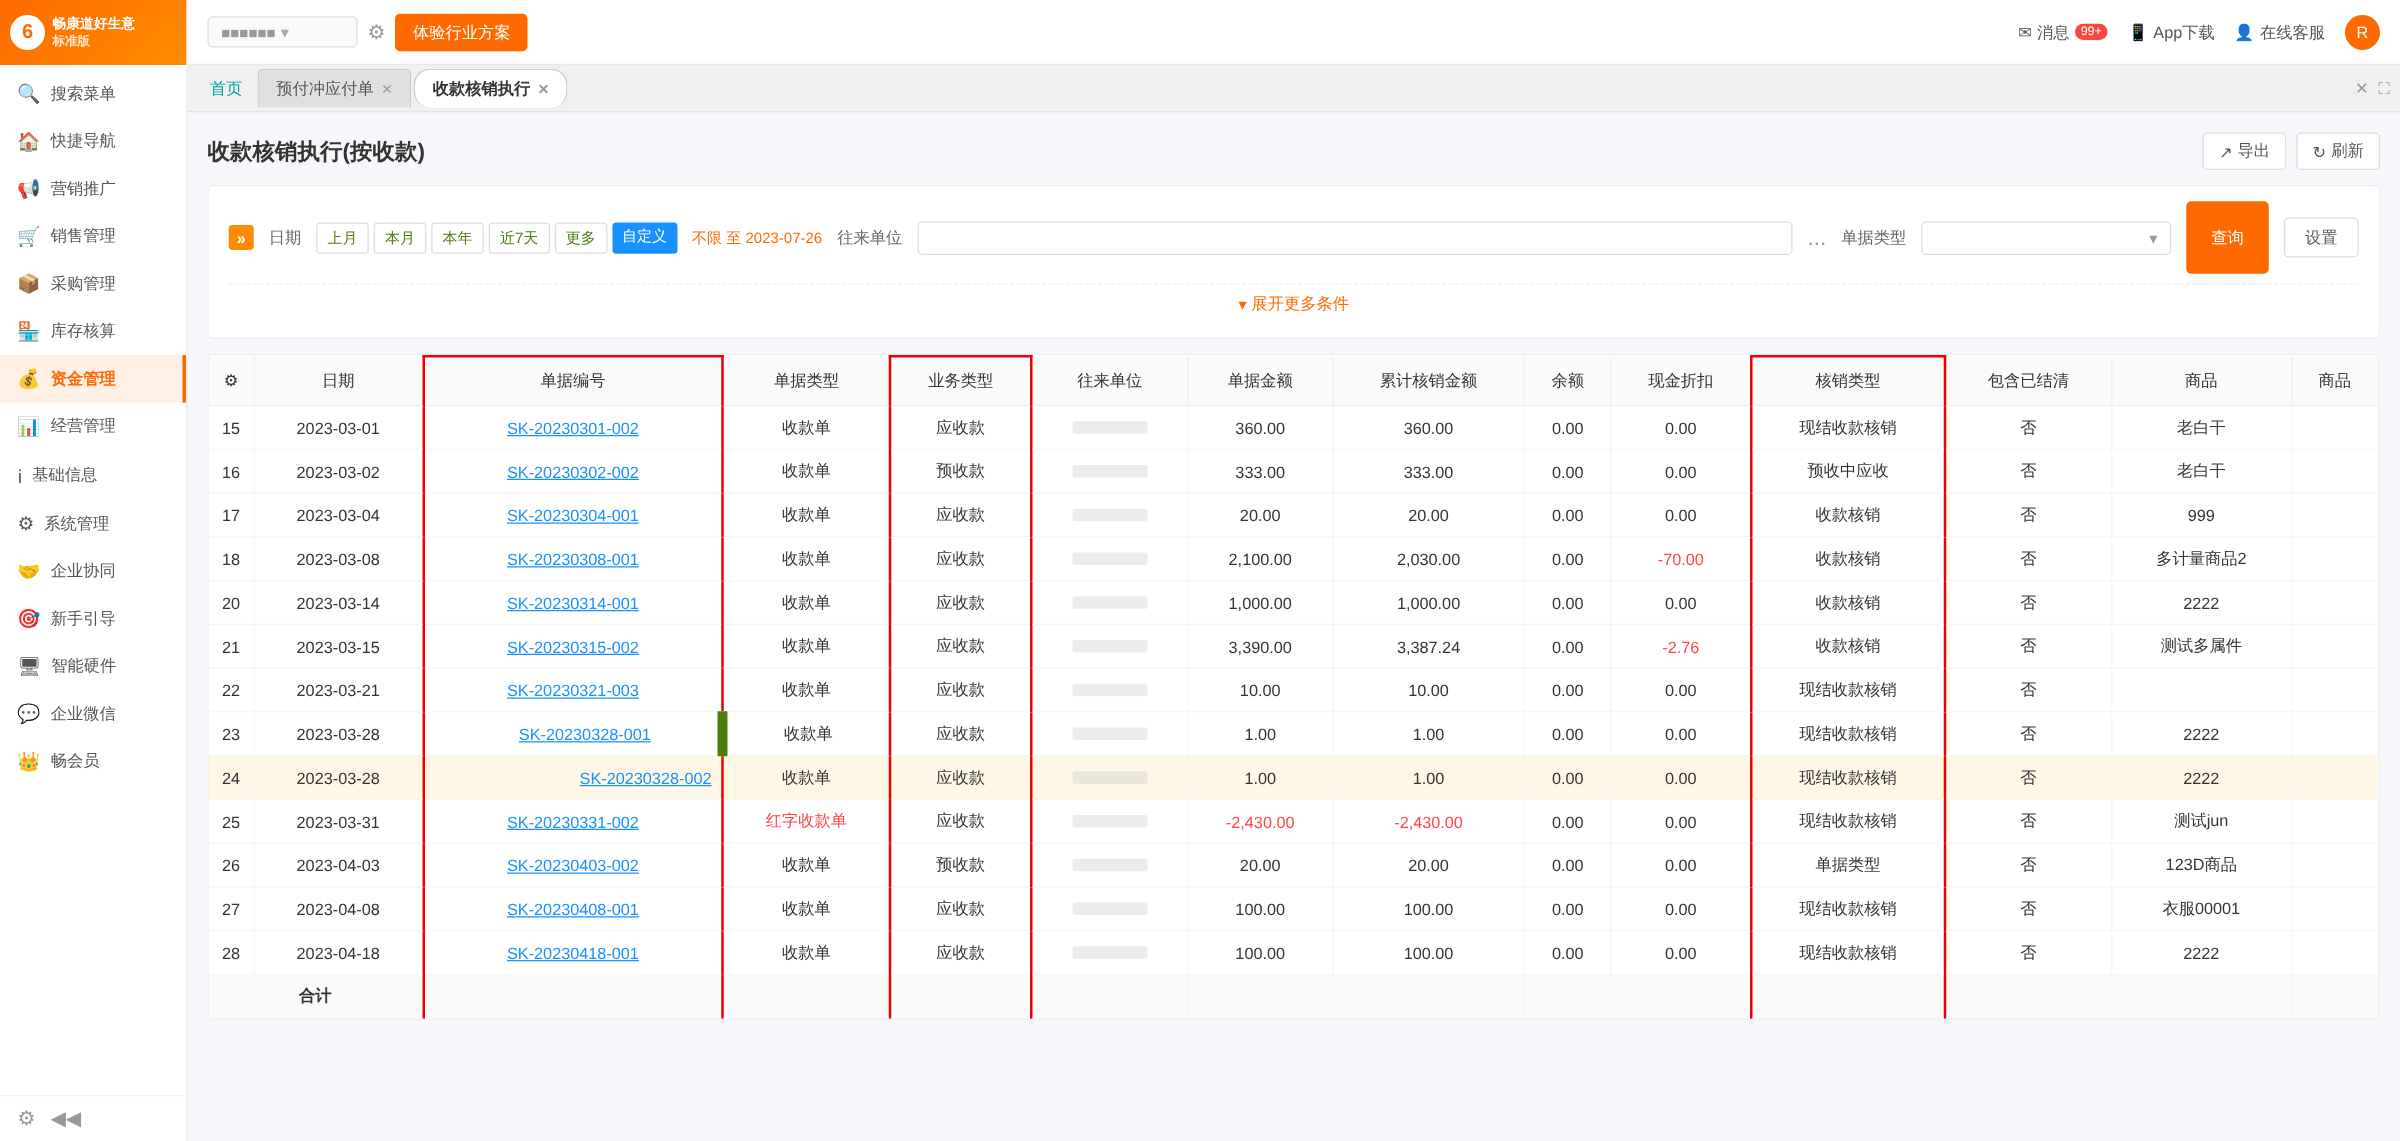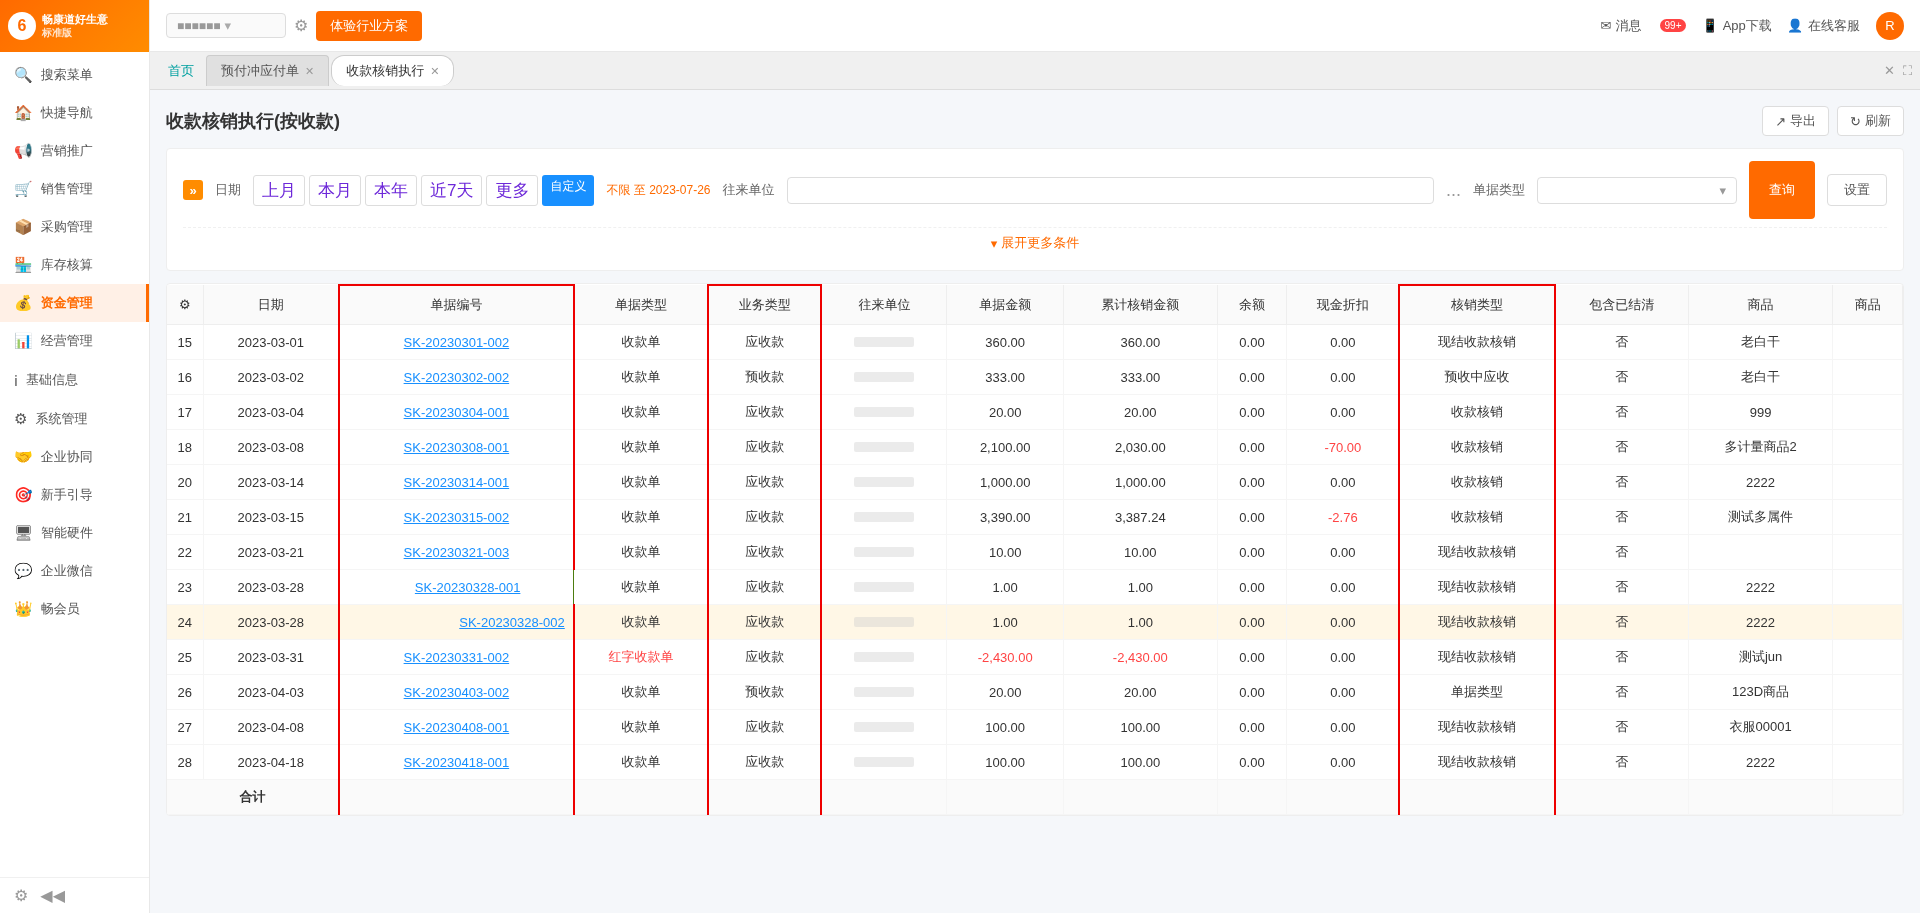--- a/index.html
+++ b/index.html
@@ -71,21 +71,21 @@
     .topbar-gear { color: #999; cursor: pointer; font-size: 16px; }
     .topbar-btn-orange {
       background: #ff6a00; color: #fff;
       border: none; border-radius: 4px;
       padding: 6px 14px; cursor: pointer; font-size: 13px;
     }
     .topbar-right { display: flex; align-items: center; gap: 16px; color: #555; }
     .badge-red {
       background: #ff4444; color: #fff;
       border-radius: 10px; padding: 1px 5px;
-      font-size: 10px; margin-left: 14px;
+      font-size: 10px; margin-left: 0;
     }
     .topbar-right .tr-item { display: flex; align-items: center; gap: 4px; cursor: pointer; }
     .user-avatar {
       width: 28px; height: 28px; border-radius: 50%;
       background: #ff6a00; color: #fff;
       display: flex; align-items: center; justify-content: center;
       font-size: 12px;
     }
 
     
@@ -96,21 +96,21 @@
       border-bottom: 1px solid #ddd;
       gap: 0;
     }
     .tab {
       display: flex; align-items: center; gap: 6px;
       padding: 6px 14px; cursor: pointer; color: #555;
       background: #e0e0e0; border-radius: 4px 4px 0 0;
       margin-right: 2px; border: 1px solid #ccc; border-bottom: none;
       font-size: 13px;
     }
-    .tab.active { background: #fff; color: #333; font-weight: 400; border-color: #ccc; border-radius: 13px; }
+    .tab.active { background: #fff; color: #333; font-weight: 700; border-color: #ccc; border-radius: 13px; }
     .tab .tab-close { color: #999; font-size: 11px; cursor: pointer; }
     .tab-home { background: transparent; border: none; color: #00a0a0; font-weight: 500; padding: 6px 10px; text-align: right; }
     .tabbar-right { margin-left: auto; display: flex; gap: 8px; color: #999; font-size: 16px; cursor: pointer; }
 
     
     .page-content { flex: 1; overflow: auto; background: #f5f7fa; padding: 16px; }
     .page-title-bar {
       display: flex; align-items: center; justify-content: space-between;
       margin-bottom: 12px;
     }
@@ -136,21 +136,21 @@
       display: flex; align-items: center; gap: 4px;
       color: #ff6a00; cursor: pointer; font-size: 12px;
       padding: 6px 0;
       border-top: 1px dashed #f0f0f0;
       margin-top: 8px; justify-content: center;
     }
     .filter-label { color: #666; white-space: nowrap; font-size: 13px; }
     .filter-date-btns { display: flex; gap: 4px; }
     .filter-date-btn {
       padding: 3px 8px; border: 1px solid #ddd; border-radius: 3px;
-      cursor: pointer; background: #fff; color: #6d28d9; font-size: 17px;
+      cursor: pointer; background: #fff; color: #4d7c0f; font-size: 12px;
     }
     .filter-date-custom {
       background: #1890ff; color: #fff;
       border-radius: 3px; padding: 3px 8px; font-size: 12px;
     }
     .filter-date-range { color: #ff6a00; font-size: 12px; }
     .filter-input {
       flex: 1; min-width: 180px;
       padding: 5px 10px; border: 1px solid #ddd; border-radius: 4px;
       color: #999;
@@ -532,21 +532,21 @@
               <td>0.00</td>
               <td>0.00</td>
               <td style="border-left:2px solid #e00;border-right:2px solid #e00;">现结收款核销</td>
               <td>否</td>
               <td></td>
               <td></td>
             </tr>
             <tr>
               <td>23</td>
               <td>2023-03-28</td>
-              <td style="border-left:2px solid #e00;border-right:1px solid #4d7c0f;padding-left:30px;"><a class="link-text">SK-20230328-001</a></td>
+              <td style="border-left:2px solid #e00;border-right:8px solid #4d7c0f;padding-left:30px;"><a class="link-text">SK-20230328-001</a></td>
               <td>收款单</td>
               <td style="border-left:2px solid #e00;border-right:2px solid #e00;">应收款</td>
               <td><span style="display: inline-block; width: 60px; height: 10px; background: rgb(204, 204, 204); border-radius: 2px; opacity: 0.4;"></span></td>
               <td>1.00</td>
               <td>1.00</td>
               <td>0.00</td>
               <td>0.00</td>
               <td style="border-left:2px solid #e00;border-right:2px solid #e00;">现结收款核销</td>
               <td>否</td>
               <td>2222</td>

